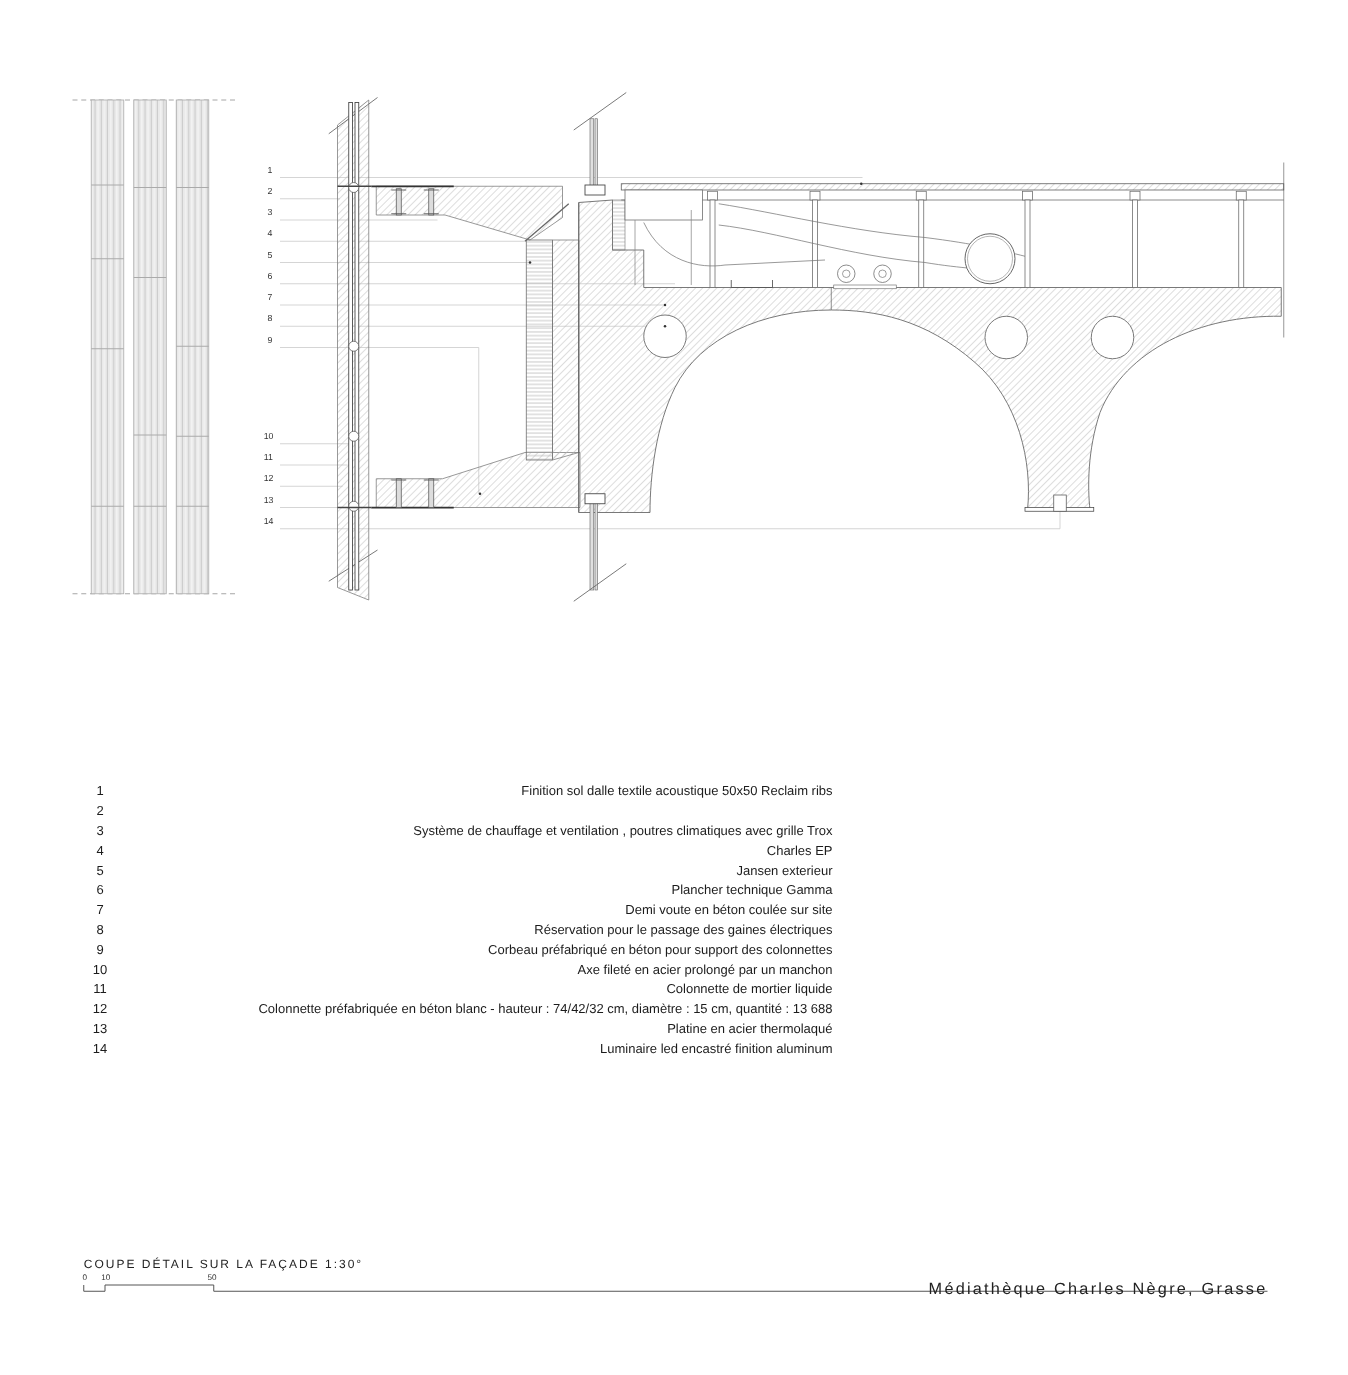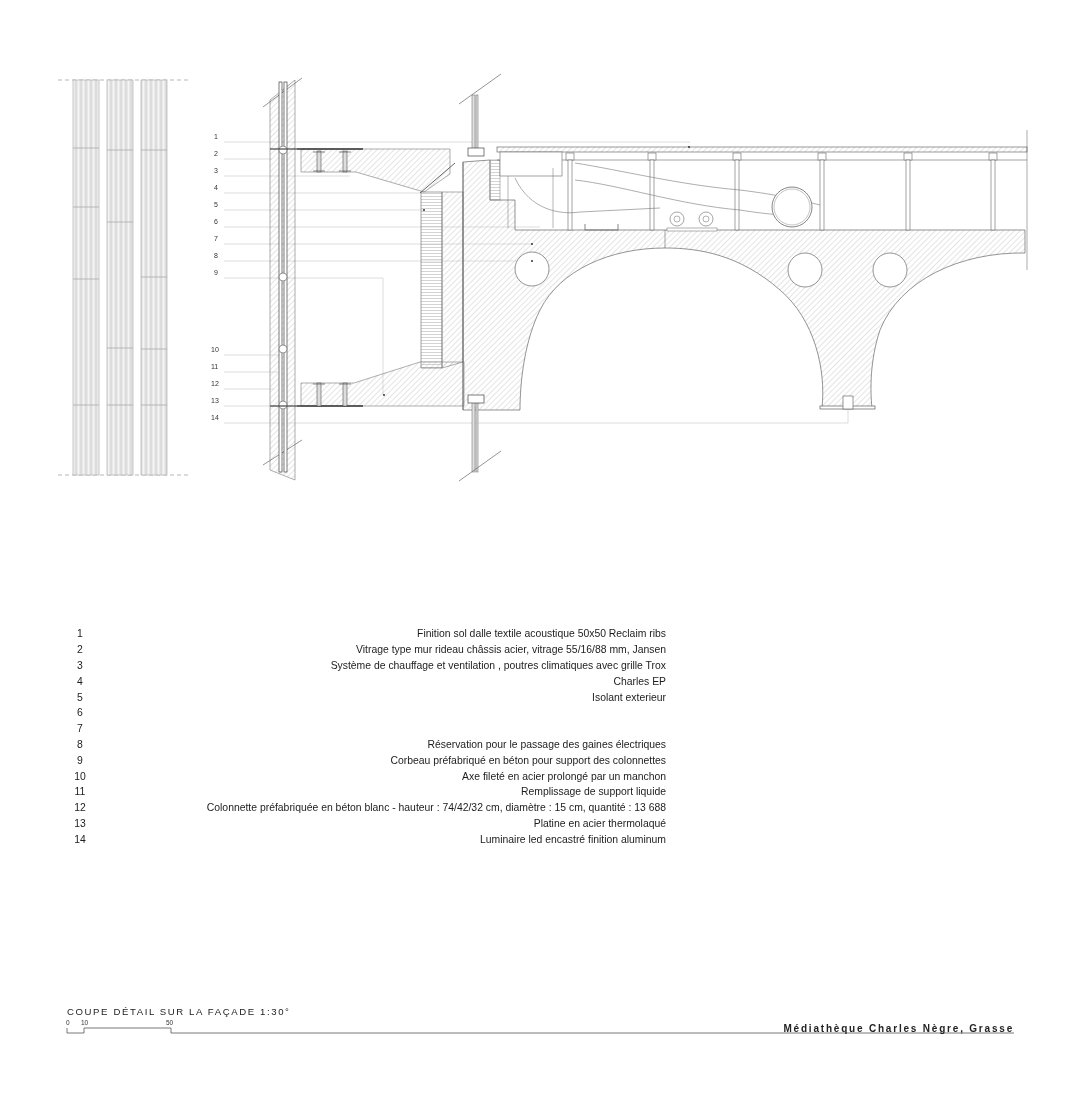--- a/index.html
+++ b/index.html
@@ -5,21 +5,21 @@
     html, body { margin: 0; padding: 0; background: #ffffff; }
     body { width: 1078px; height: 1100px; position: relative; overflow: hidden; font-family: "Liberation Sans", sans-serif; color: #1a1a1a; }
     .drawing { position: absolute; left: 0; top: 0; width: 1078px; height: 520px; }
     .callout-num { position: absolute; font-size: 7px; color: #333; width: 14px; text-align: left; }
     .legend { position: absolute; left: 66px; top: 626px; width: 600px; }
     .legend-row { display: flex; height: 15.8px; align-items: center; font-size: 10.4px; color: #1c1c1c; }
     .legend-num { width: 28px; text-align: center; padding-right: 2px; }
     .legend-text { flex: 1; white-space: nowrap; text-align: right; }
     .title-block { position: absolute; left: 67px; top: 1006px; font-size: 9.6px; letter-spacing: 1.6px; color: #222; text-align: center; }
     .scale-label { position: absolute; top: 1019px; font-size: 6.5px; color: #333; }
-    .project-name { position: absolute; right: 64px; top: 1023px; font-size: 10px; letter-spacing: 1.8px; color: #222; font-weight: bold; }
+    .project-name { position: absolute; right: 64px; top: 1023px; font-size: 13px; letter-spacing: 1.8px; color: #222; }
     .scale-bar { position: absolute; left: 0; top: 1020px; width: 1078px; height: 20px; }
   </style>
 </head>
 <body>
 
 <svg class="drawing" viewBox="0 0 1078 520" xmlns="http://www.w3.org/2000/svg">
   <defs>
     <pattern id="hatch" patternUnits="userSpaceOnUse" width="4" height="4" patternTransform="rotate(45)">
       <line x1="0" y1="0" x2="0" y2="4" stroke="#bcbcbc" stroke-width="0.8"></line>
     </pattern>
@@ -205,55 +205,56 @@
 <div class="callout-num" style="left:211px;top:397px;">13</div>
 <div class="callout-num" style="left:211px;top:414px;">14</div>
 
 <div class="legend">
   <div class="legend-row">
       <span class="legend-num">1</span>
       <span class="legend-text">Finition sol dalle textile acoustique 50x50 Reclaim ribs</span>
     </div>
   <div class="legend-row">
       <span class="legend-num">2</span>
-      <span class="legend-text">Vitrage type mur rideau châssis acier, vitrage 55/16/88 mm, Jansen</span>
     </div>
   <div class="legend-row">
       <span class="legend-num">3</span>
       <span class="legend-text">Système de chauffage et ventilation , poutres climatiques avec grille Trox</span>
     </div>
   <div class="legend-row">
       <span class="legend-num">4</span>
       <span class="legend-text">Charles EP</span>
     </div>
   <div class="legend-row">
       <span class="legend-num">5</span>
-      <span class="legend-text">Isolant exterieur</span>
+      <span class="legend-text">Jansen exterieur</span>
     </div>
   <div class="legend-row">
       <span class="legend-num">6</span>
+      <span class="legend-text">Plancher technique Gamma</span>
     </div>
   <div class="legend-row">
       <span class="legend-num">7</span>
+      <span class="legend-text">Demi voute en béton coulée sur site</span>
     </div>
   <div class="legend-row">
       <span class="legend-num">8</span>
       <span class="legend-text">Réservation pour le passage des gaines électriques</span>
     </div>
   <div class="legend-row">
       <span class="legend-num">9</span>
       <span class="legend-text">Corbeau préfabriqué en béton pour support des colonnettes</span>
     </div>
   <div class="legend-row">
       <span class="legend-num">10</span>
       <span class="legend-text">Axe fileté en acier prolongé par un manchon</span>
     </div>
   <div class="legend-row">
       <span class="legend-num">11</span>
-      <span class="legend-text">Remplissage de support liquide</span>
+      <span class="legend-text">Colonnette de mortier liquide</span>
     </div>
   <div class="legend-row">
       <span class="legend-num">12</span>
       <span class="legend-text">Colonnette préfabriquée en béton blanc -  hauteur : 74/42/32 cm,  diamètre : 15 cm, quantité : 13 688</span>
     </div>
   <div class="legend-row">
       <span class="legend-num">13</span>
       <span class="legend-text">Platine en acier thermolaqué</span>
     </div>
   <div class="legend-row">

